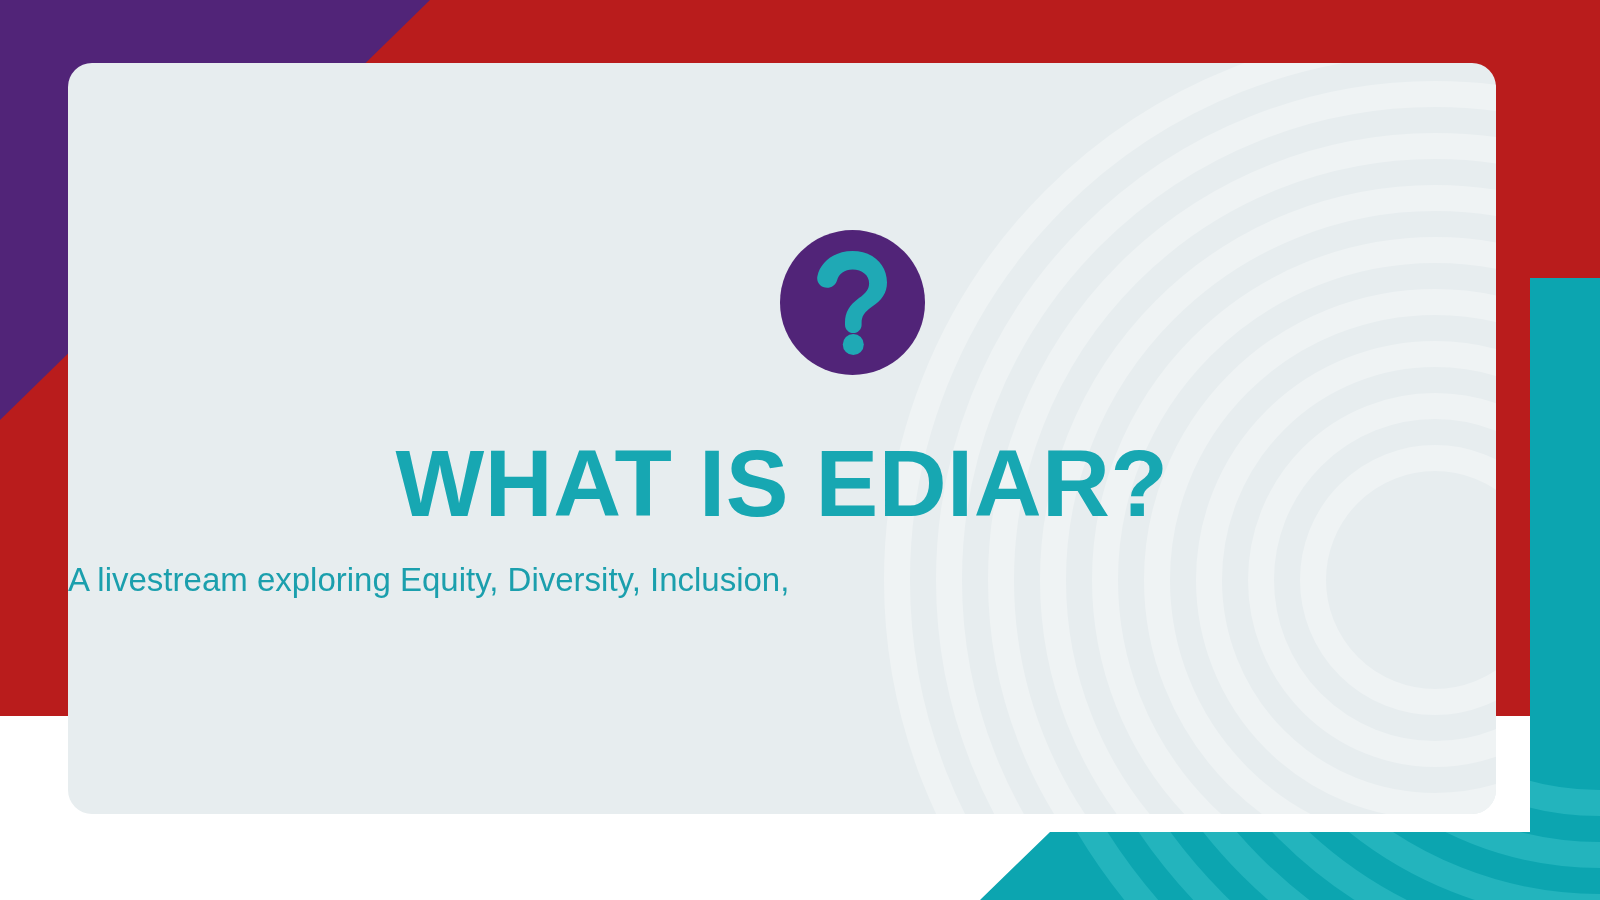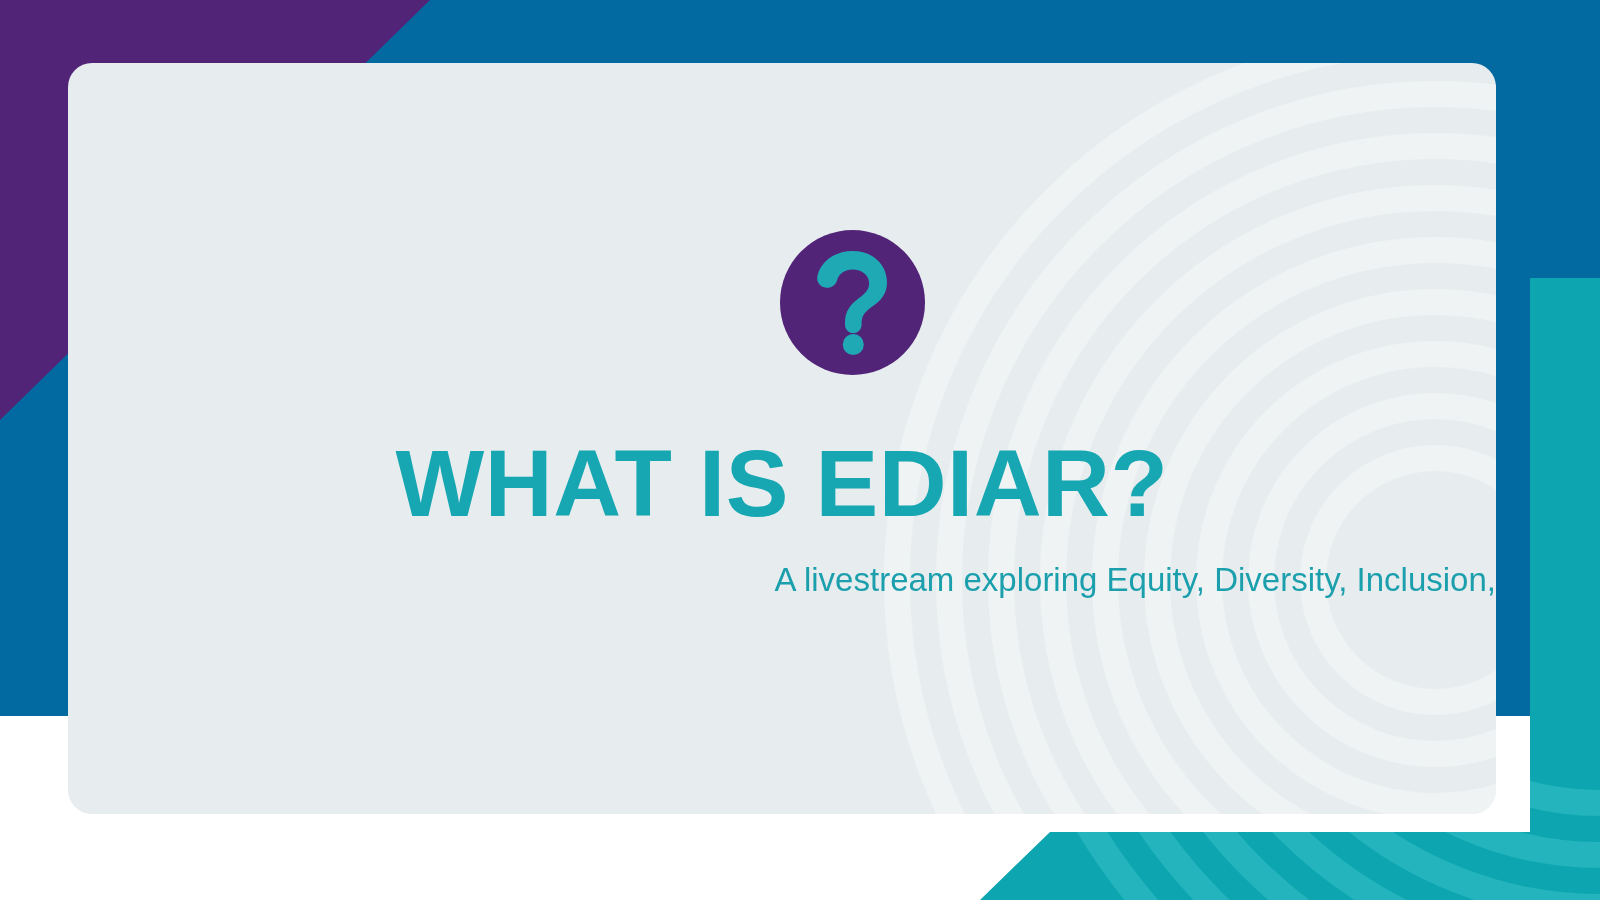--- a/index.html
+++ b/index.html
@@ -9,21 +9,21 @@
     height: 900px;
     overflow: hidden;
     background: #ffffff;
     font-family: "Liberation Sans", sans-serif;
   }
 
   #stage {
     position: relative;
     width: 1600px;
     height: 716px;
-    background: #0369a1;
+    background: #b91c1c;
   }
 
   
   .purple-wedge {
     position: absolute;
     left: 0;
     top: 0;
     width: 430px;
     height: 420px;
     background: #512478;
@@ -125,21 +125,21 @@
     letter-spacing: 0.5px;
     line-height: 1.05;
     white-space: nowrap;
   }
 
   .subhead {
     position: absolute;
     left: 0;
     right: 0;
     top: 493px;        
-    text-align: right;
+    text-align: left;
     color: #1B9FAD;
     font-family: "Liberation Sans", sans-serif;
     font-weight: 400;
     font-size: 33px;
     line-height: 1.45;
   }
   .subhead .line { display: block; }
 </style>
 </head>
 <body>

